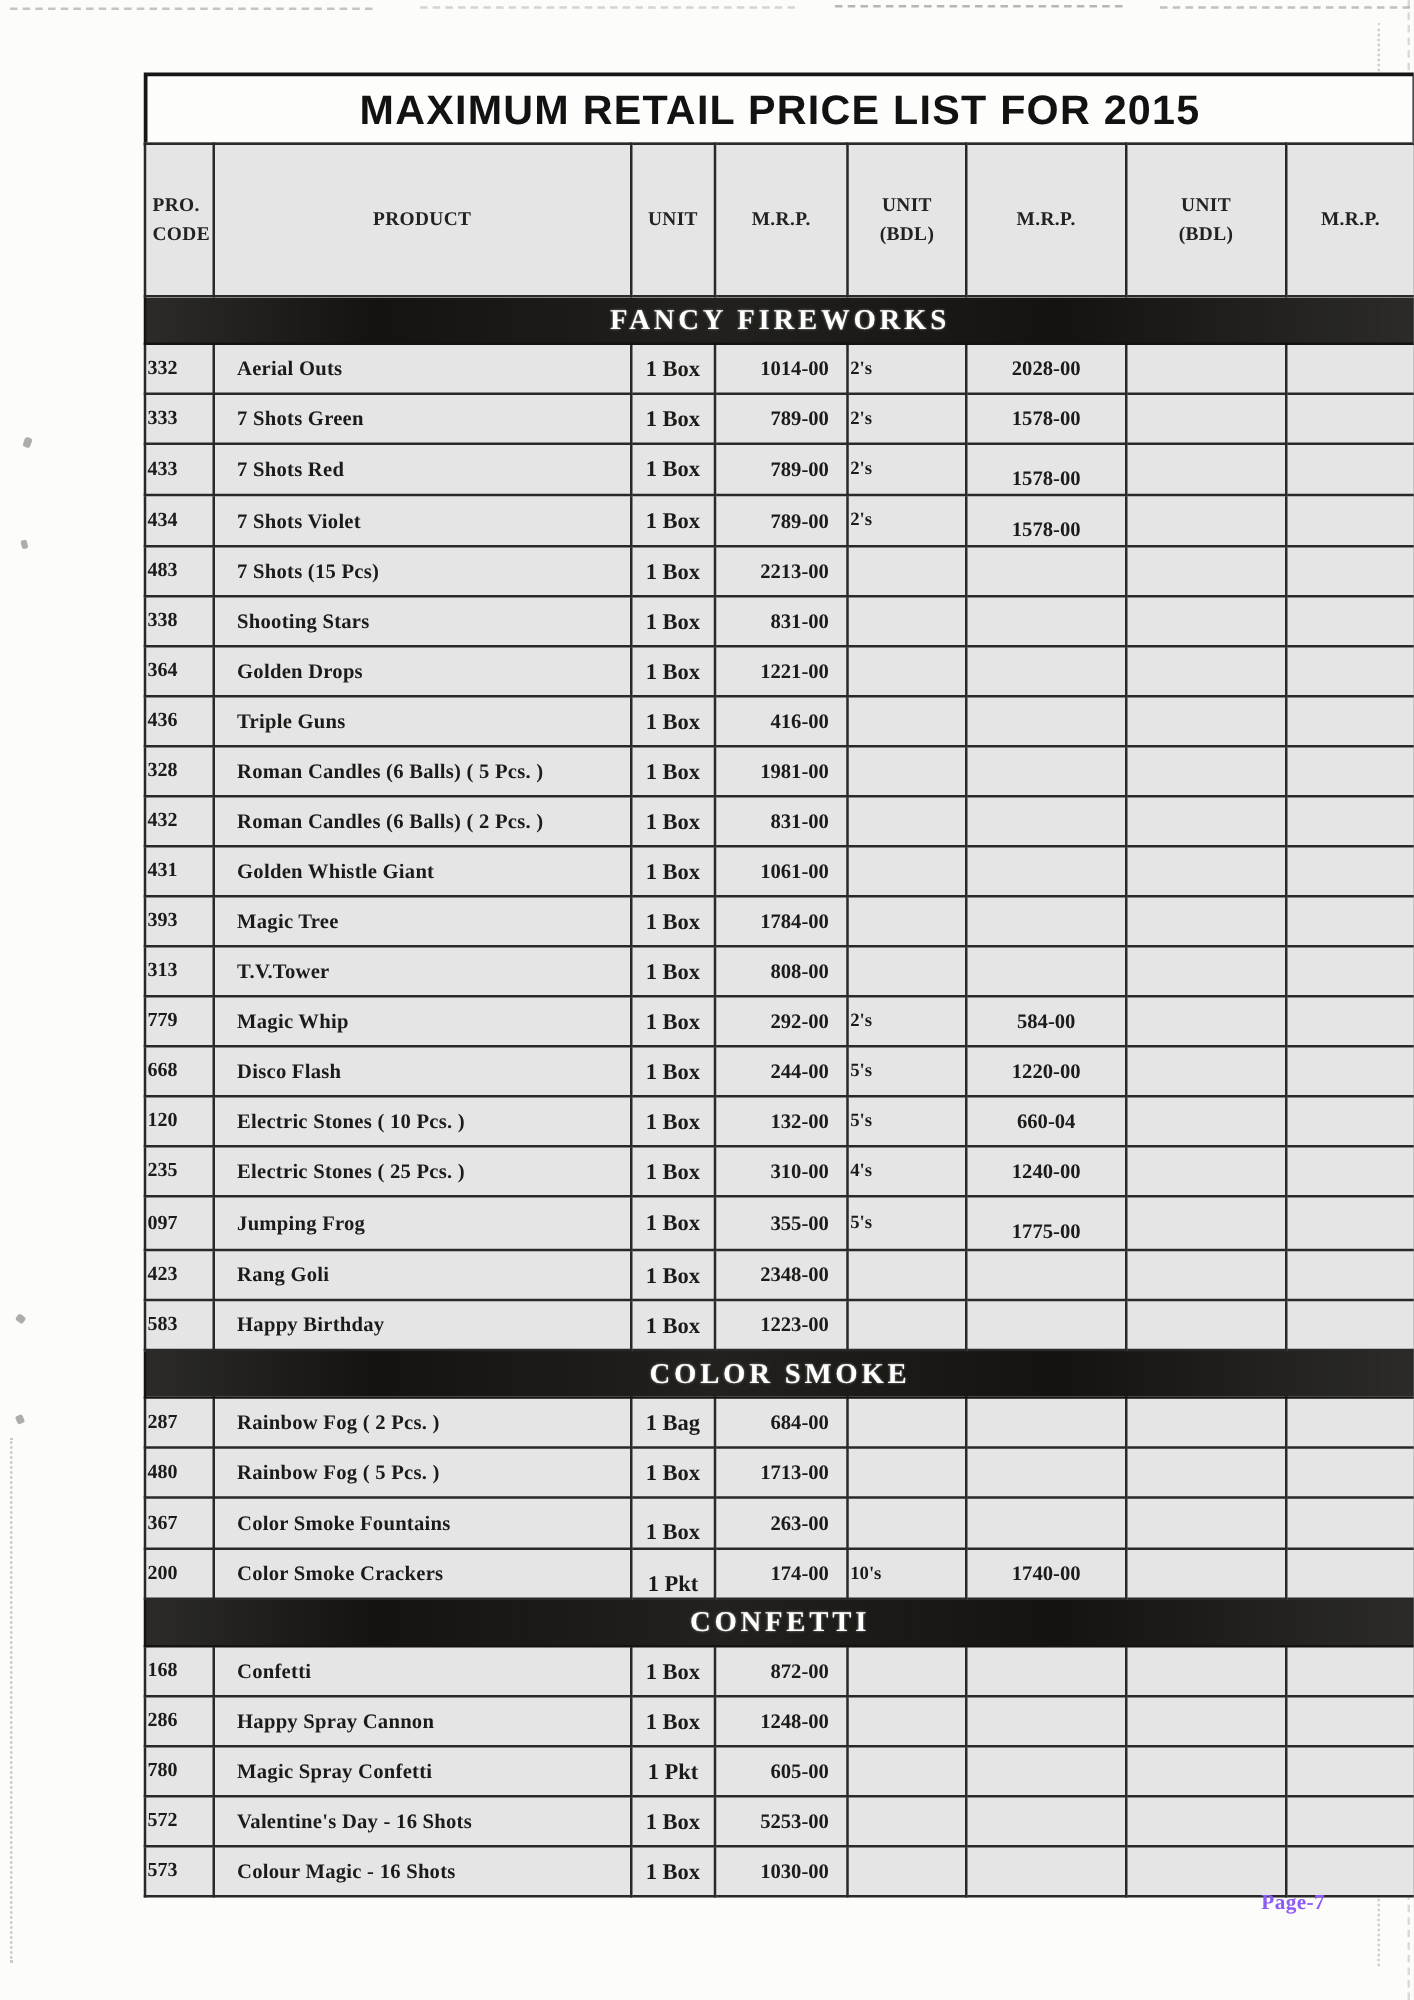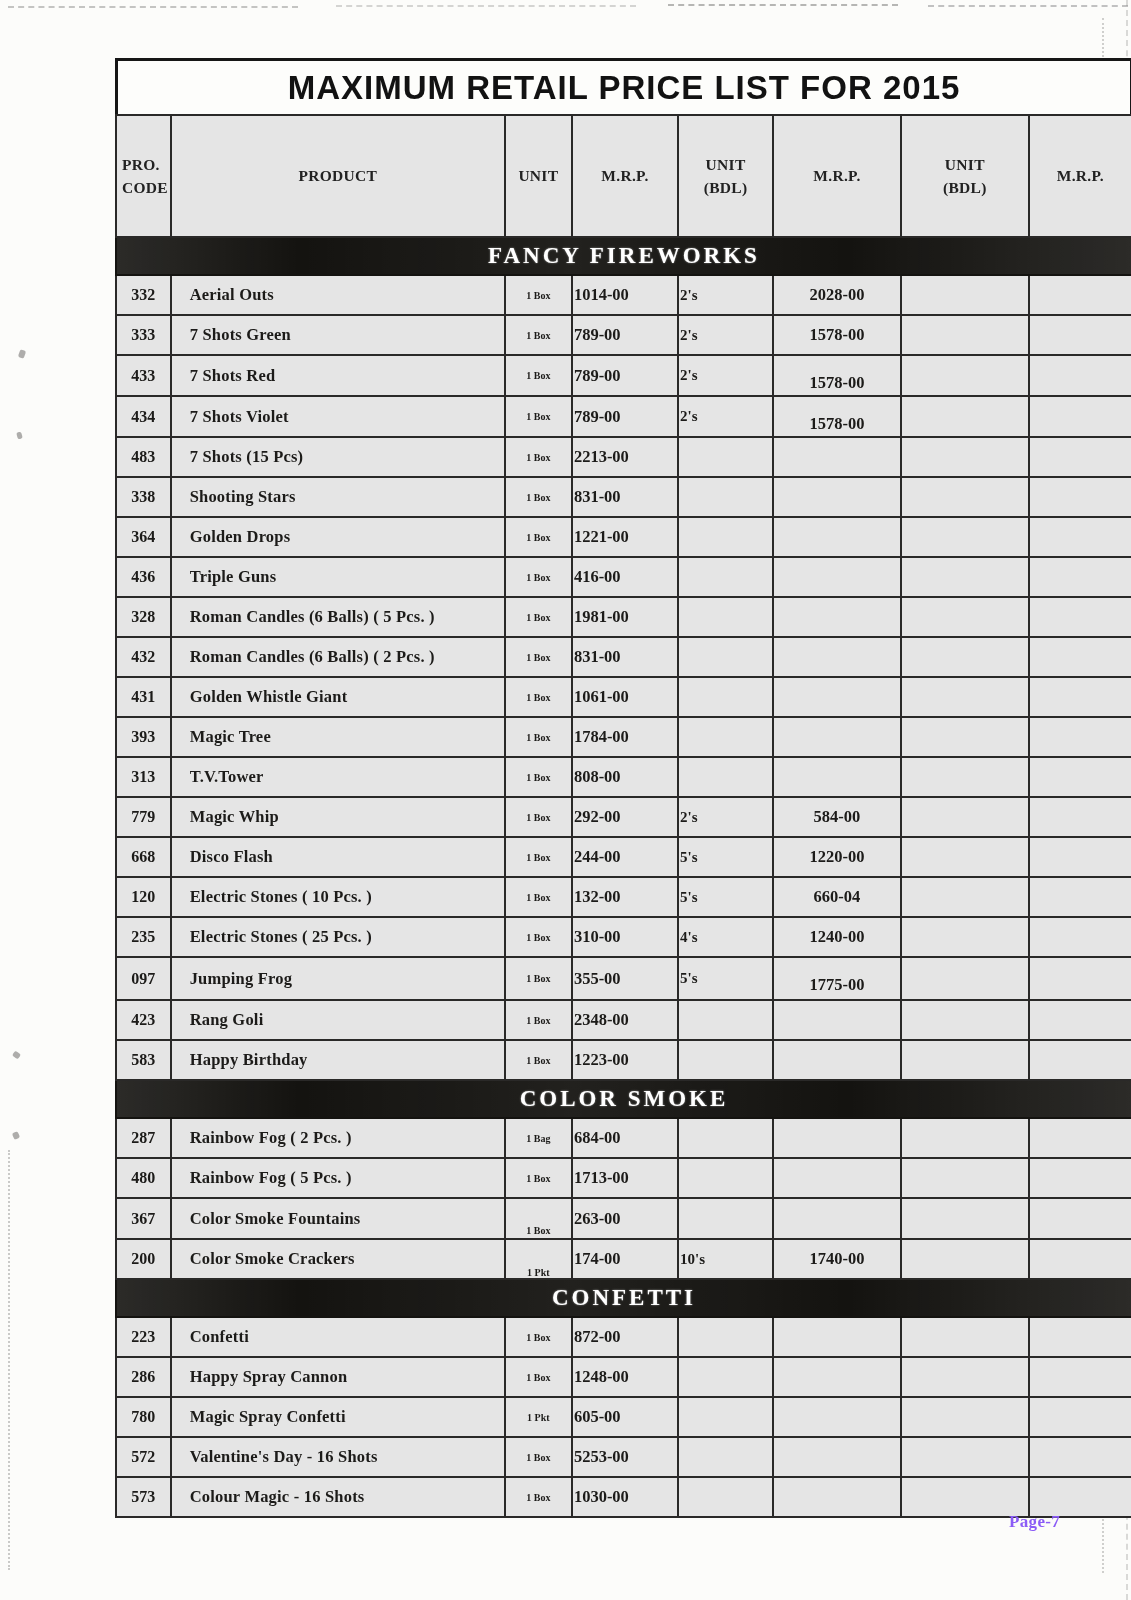--- a/index.html
+++ b/index.html
@@ -24,24 +24,24 @@
   th,td{
     border:2px solid #2a2928;font-weight:bold;
     overflow:hidden;white-space:nowrap;
   }
   thead th{
     height:118px;font-size:15.5px;text-align:center;vertical-align:middle;
     letter-spacing:.3px;line-height:1.5;color:#222;
   }
   th.col-code{text-align:left;padding-left:5px;}
   tbody td{height:36px;font-size:16.5px;vertical-align:middle;color:#1c1b19;}
-  td.c-code{text-align:center;font-size:16px;}
+  td.c-code{font-size:16px;}
   td.c-product{text-align:left;padding-left:18px;letter-spacing:.2px;}
-  td.c-unit{text-align:center;font-size:10px;}
-  td.c-mrp{padding-right:14px;}
+  td.c-unit{text-align:center;font-size:18px;}
+  td.c-mrp{text-align:right;padding-right:14px;}
   td.c-bdl{font-size:15px;}
   td.c-mrp2{text-align:center;}
   td.c-bdl2{text-align:center;font-size:15px;}
   td.c-mrp3{text-align:center;}
   tr.section-row td{
     background:linear-gradient(90deg,rgba(255,255,255,.10),rgba(255,255,255,0) 18%,
                rgba(255,255,255,.06) 45%,rgba(255,255,255,0) 72%,rgba(255,255,255,.10)),#141310;
     color:#ffffff;text-align:center;font-size:23px;letter-spacing:3px;
     height:34px;border-color:#141310;
     text-shadow:0 0 2px rgba(255,255,255,.55);
@@ -363,21 +363,21 @@
           <td class="c-mrp">174-00</td>
           <td class="c-bdl">10's</td>
           <td class="c-mrp2">1740-00</td>
           <td class="c-bdl2"></td>
           <td class="c-mrp3"></td>
         </tr>
         <tr class="section-row">
           <td colspan="8">CONFETTI</td>
         </tr>
         <tr>
-          <td class="c-code">223</td>
+          <td class="c-code">168</td>
           <td class="c-product">Confetti</td>
           <td class="c-unit">1 Box</td>
           <td class="c-mrp">872-00</td>
           <td class="c-bdl"></td>
           <td class="c-mrp2"></td>
           <td class="c-bdl2"></td>
           <td class="c-mrp3"></td>
         </tr>
         <tr>
           <td class="c-code">286</td>

